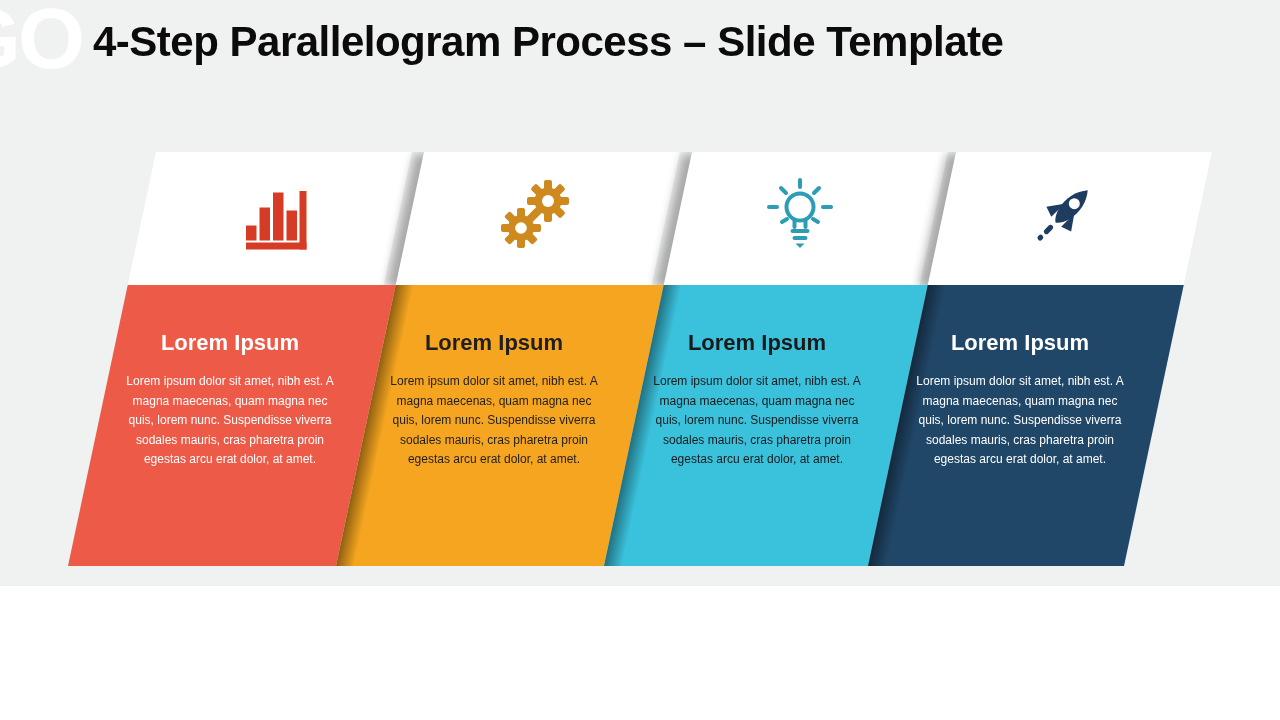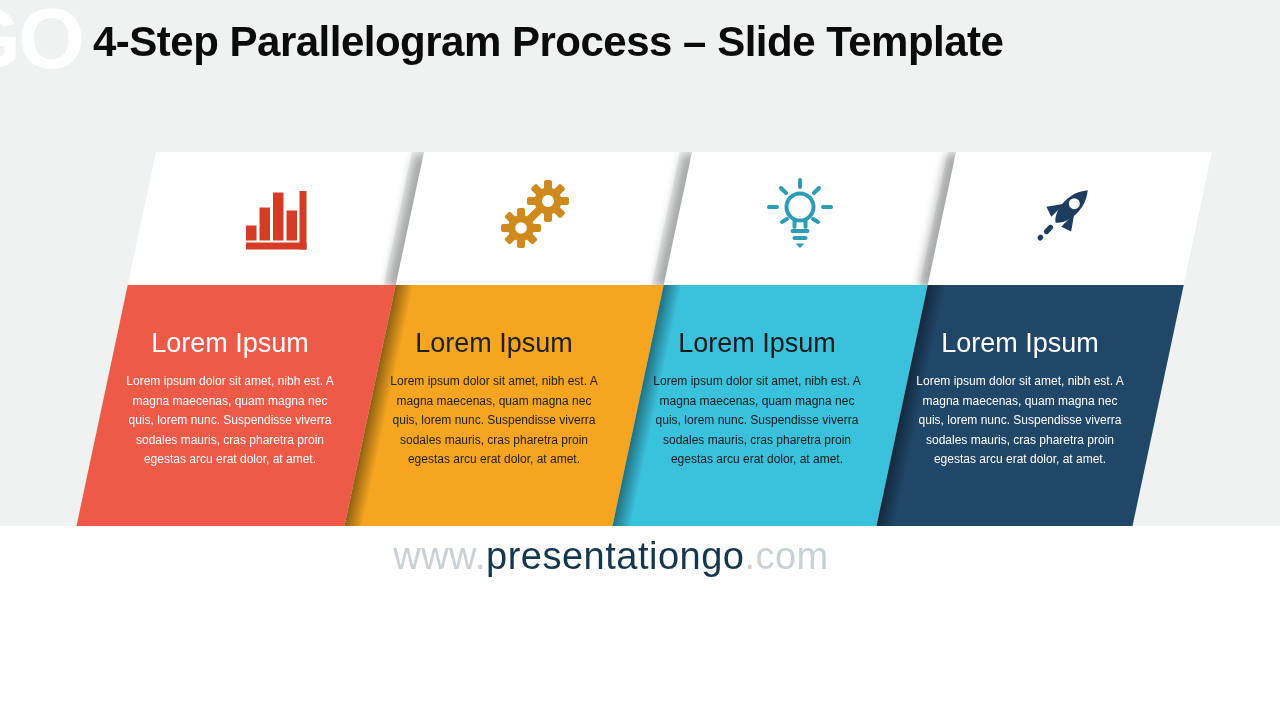--- a/index.html
+++ b/index.html
@@ -38,21 +38,21 @@
   .icon.i2{left:496px;top:178px;}
   .icon.i3{left:760px;top:177px;}
   .icon.i4{left:1023px;top:175px;}
 
   
   .card-text{position:absolute;top:326px;width:240px;text-align:center;}
   .card-text.t1{left:110px;}
   .card-text.t2{left:374px;}
   .card-text.t3{left:637px;}
   .card-text.t4{left:900px;}
-  .card-text h2{margin:0;font-size:27px;line-height:34px;font-weight:400;}
+  .card-text h2{margin:0;font-size:22px;line-height:34px;font-weight:700;}
   .card-text p{margin:12px auto 0;width:212px;font-size:12px;line-height:19.5px;}
 
   
   .footer{position:absolute;left:0;bottom:0;width:1280px;height:60px;text-align:center;}
   .footer .url{position:relative;left:-29px;font-size:38px;line-height:60px;letter-spacing:0.5px;}
 </style>
 </head>
 <body>
 
 <div class="slide" style="background-color: rgb(240, 241, 241);">
@@ -157,19 +157,14 @@
   </div>
   <div class="card-text t3" style="color: rgb(26, 26, 26);">
     <h2>Lorem Ipsum</h2>
     <p>Lorem ipsum dolor sit amet, nibh est. A magna maecenas, quam magna nec quis, lorem nunc. Suspendisse viverra sodales mauris, cras pharetra proin egestas arcu erat dolor, at amet.</p>
   </div>
   <div class="card-text t4" style="color: rgb(255, 255, 255);">
     <h2>Lorem Ipsum</h2>
     <p>Lorem ipsum dolor sit amet, nibh est. A magna maecenas, quam magna nec quis, lorem nunc. Suspendisse viverra sodales mauris, cras pharetra proin egestas arcu erat dolor, at amet.</p>
   </div>
 
-  <div class="footer" style="background-color: rgb(255, 255, 255);">
-    <span class="url">
-      <span style="color: rgb(203, 208, 212);">www.</span><span style="color: rgb(21, 55, 77);">presentationgo</span><span style="color: rgb(203, 208, 212);">.com</span>
-    </span>
-  </div>
 
 </div>
 
 </body></html>

